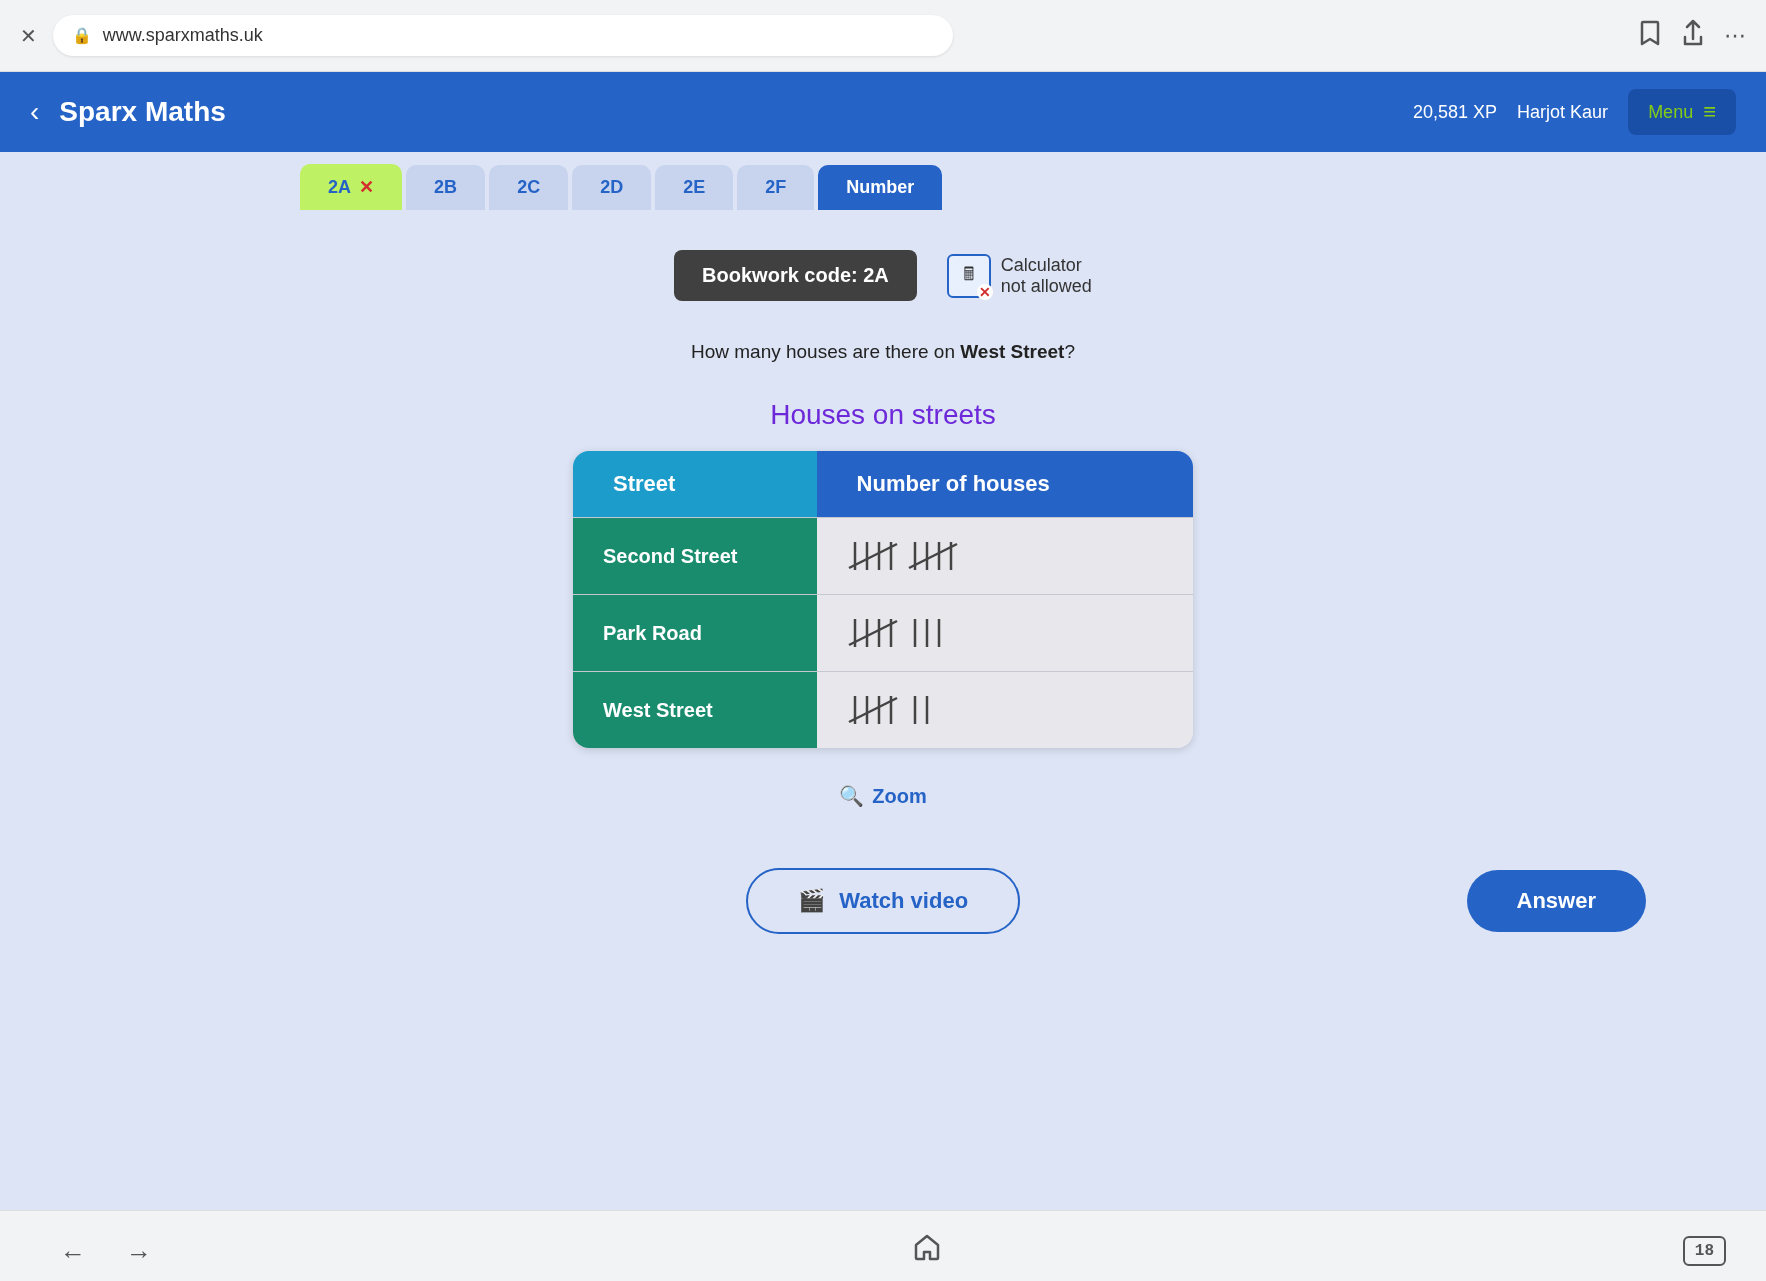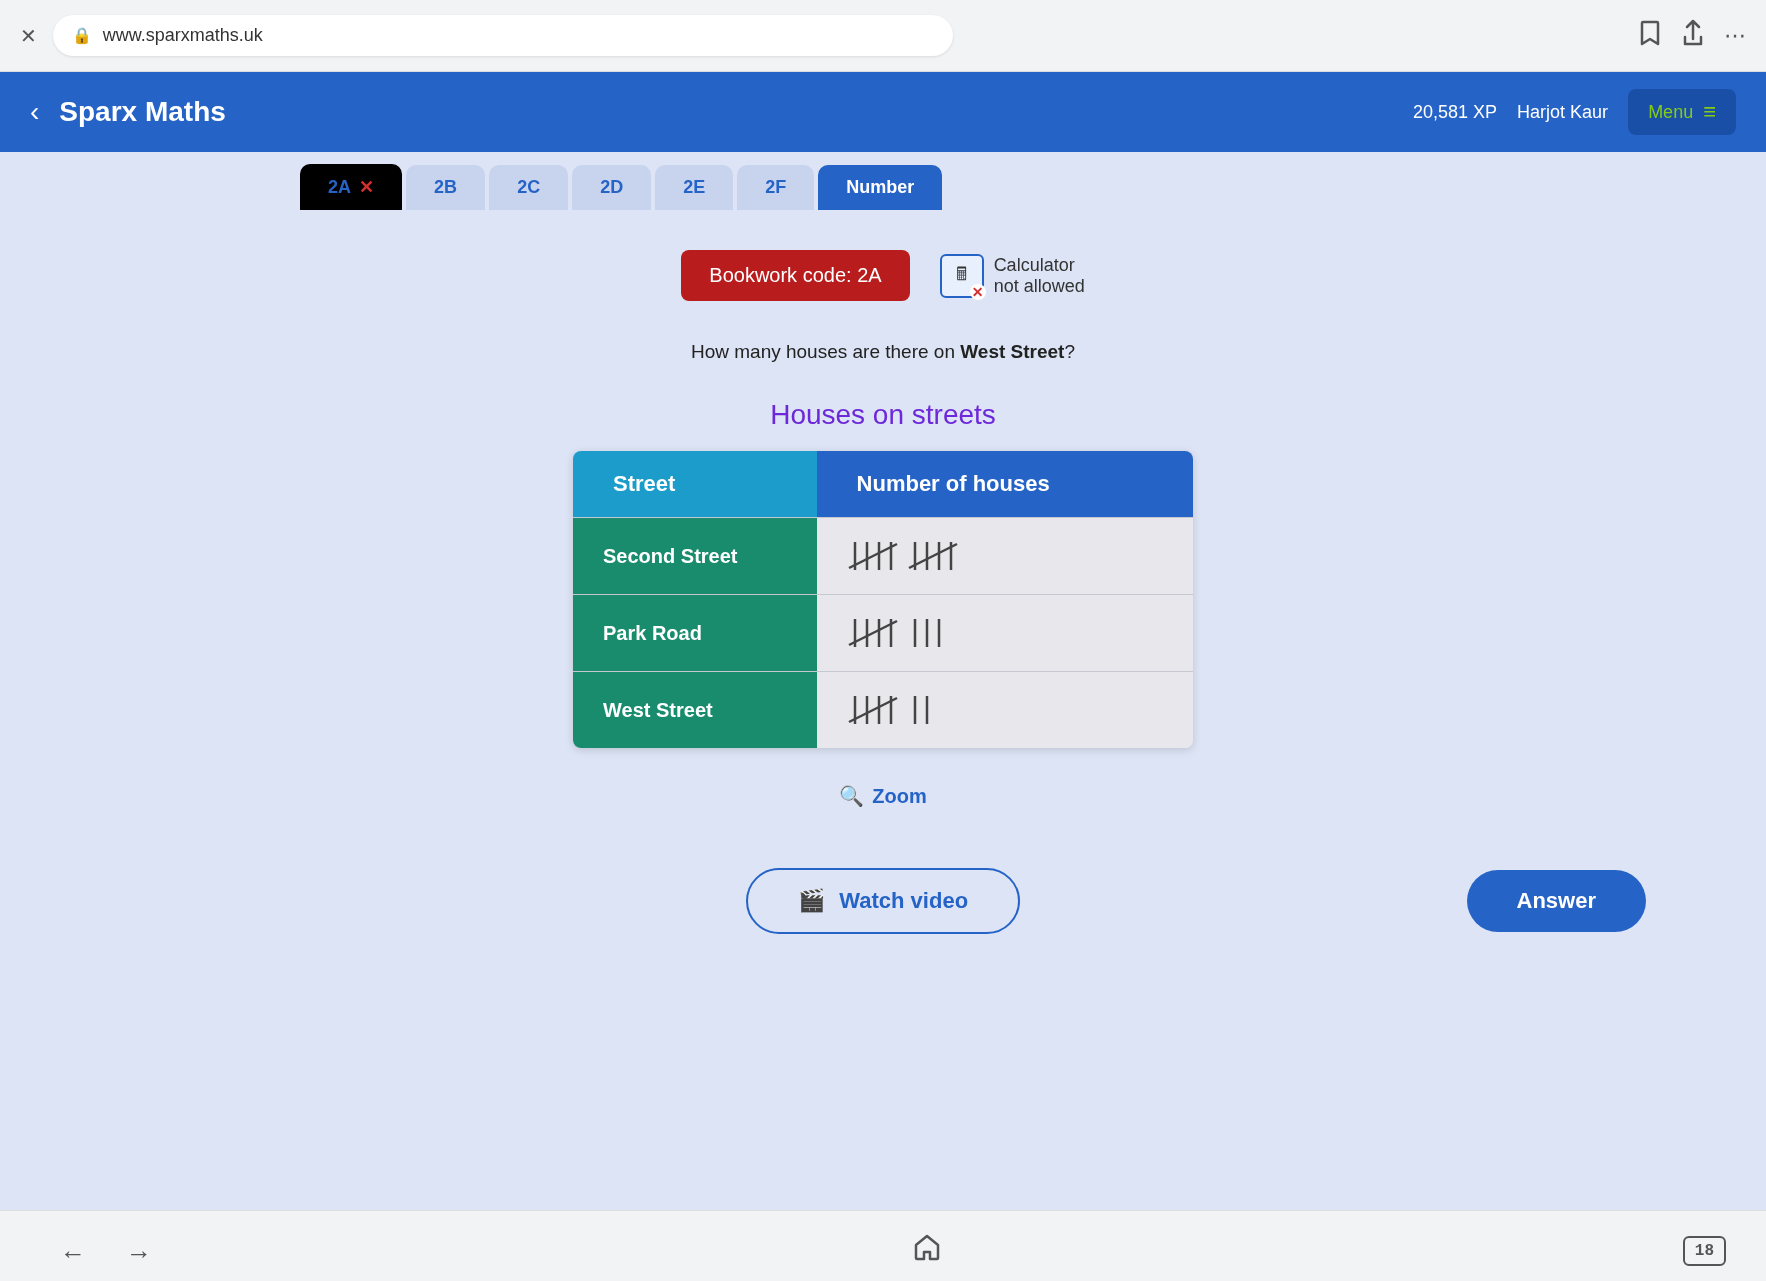--- a/index.html
+++ b/index.html
@@ -107,21 +107,21 @@
     .tab {
       padding: 12px 28px;
       border-radius: 10px 10px 0 0;
       font-size: 18px;
       font-weight: 600;
       cursor: pointer;
       color: #2563c7;
       background: #c8d3ee;
     }
     .tab.active {
-      background: #000000;
+      background: #bef264;
       color: #d32f2f;
       display: flex;
       align-items: center;
       gap: 8px;
     }
     .tab.active .tab-label { color: #2563c7; }
     .tab.summary {
       background: #2563c7;
       color: white;
       border-radius: 10px 10px 0 0;
@@ -138,26 +138,26 @@
     }
 
     
     .info-row {
       display: flex;
       align-items: center;
       gap: 30px;
       margin-bottom: 40px;
     }
     .bookwork-code {
-      background: #b91c1c;
+      background: #404040;
       color: white;
       padding: 14px 28px;
       border-radius: 8px;
       font-size: 20px;
-      font-weight: 400;
+      font-weight: 700;
     }
     .calculator-badge {
       display: flex;
       align-items: center;
       gap: 10px;
       font-size: 18px;
       color: #333;
     }
     .calc-icon {
       width: 44px;
@@ -201,21 +201,21 @@
       font-size: 28px;
       font-weight: 400;
       color: #6d28d9;
       margin-bottom: 20px;
       text-align: center;
     }
 
     
     .data-table {
       border-collapse: collapse;
-      border-radius: 8px;
+      border-radius: 16px;
       overflow: hidden;
       box-shadow: 0 2px 8px rgba(0,0,0,0.15);
       min-width: 620px;
       margin-bottom: 36px;
     }
     .data-table th {
       padding: 20px 40px;
       font-size: 22px;
       font-weight: 700;
       color: white;

